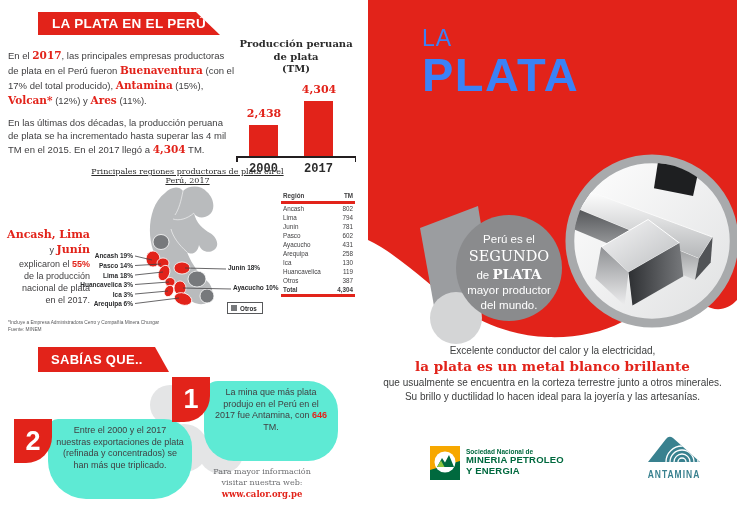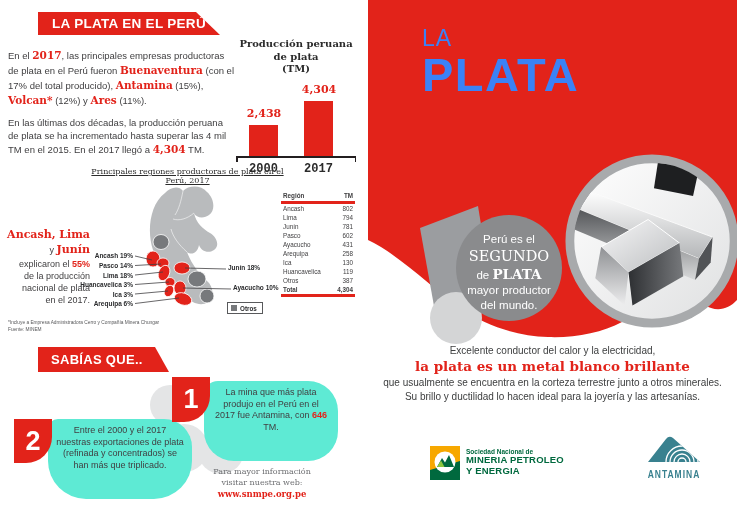--- a/index.html
+++ b/index.html
@@ -257,21 +257,21 @@
   </div>
   <div class="abs bubble bubble1">
     <span><span>La mina que más plata produjo en el Perú en el 2017 fue Antamina, con </span><span class="rb">646</span><span> TM.</span></span>
   </div>
   <div class="abs badge badge1">1</div>
   <div class="abs badge badge2">2</div>
 
   <div class="abs webfooter">
     <div>Para mayor información</div>
     <div>visitar nuestra web:</div>
-    <div class="url">www.snmpe.org.pe</div>
+    <div class="url">www.calor.org.pe</div>
   </div>
 
   <div class="abs right-panel">
 
     <svg class="red-shape" viewBox="0 0 369 511">
       <path d="M0,0 H369 V300 C360,310 348,312 336,305 C322,297 310,288 294,294
                C280,299 272,312 254,322 C234,333 206,338 180,337
                C150,336 120,327 92,308 C64,288 30,254 0,240 Z" fill="#e2231a"></path>
       <polygon points="52,228 110,206 124,292 66,306" fill="#9b9da0"></polygon>
       <circle cx="88" cy="318" r="26" fill="#d4d5d6"></circle>

